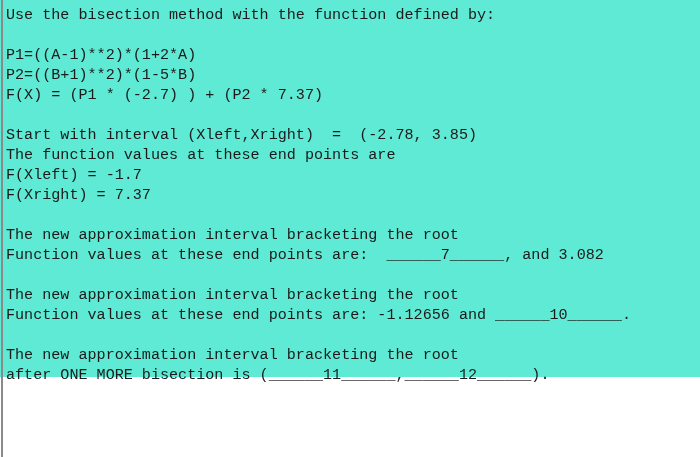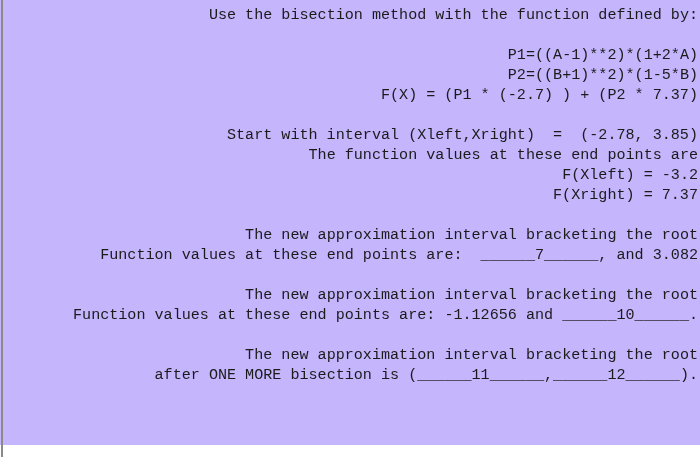--- a/index.html
+++ b/index.html
@@ -9,24 +9,23 @@
   body {
     width: 700px;
     height: 457px;
     background: #ffffff;
     font-family: "Liberation Mono", "DejaVu Sans Mono", monospace;
     overflow: hidden;
   }
   #problem-sheet {
     position: relative;
     width: 700px;
-    height: 445px;
-    background: #c4b5fd;
+    height: 377px;
+    background: #5eead4;
     box-sizing: border-box;
-    text-align: right;
   }
   
   #left-rule {
     position: absolute;
     left: 1px;
     top: 0;
     width: 2px;
     height: 457px;
     background: #8a8a8a;
   }
@@ -61,21 +60,21 @@
     <div class="line">Use the bisection method with the function defined by:</div>
     <div class="para-gap"></div>
 
     <div class="line">P1=((A-1)**2)*(1+2*A)</div>
     <div class="line">P2=((B+1)**2)*(1-5*B)</div>
     <div class="line">F(X) = (P1 * (-2.7) ) + (P2 * 7.37)</div>
     <div class="para-gap"></div>
 
     <div class="line">Start with interval (Xleft,Xright)  =  (-2.78, 3.85)</div>
     <div class="line">The function values at these end points are</div>
-    <div class="line">F(Xleft) = -3.2</div>
+    <div class="line">F(Xleft) = -1.7</div>
     <div class="line">F(Xright) = 7.37</div>
     <div class="para-gap"></div>
 
     <div class="line">The new approximation interval bracketing the root</div>
     <div class="line">Function values at these end points are:  ______7______, and 3.082</div>
     <div class="para-gap"></div>
 
     <div class="line">The new approximation interval bracketing the root</div>
     <div class="line">Function values at these end points are: -1.12656 and ______10______.</div>
     <div class="para-gap"></div>

